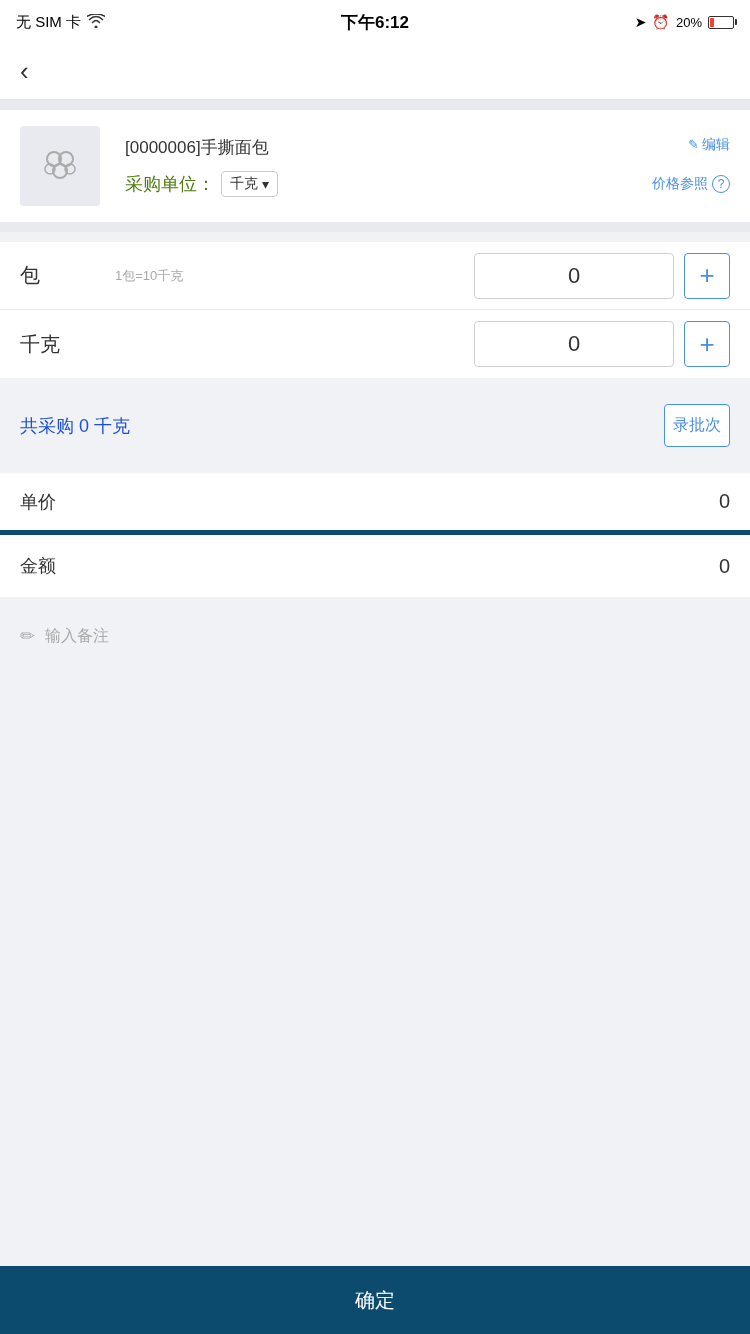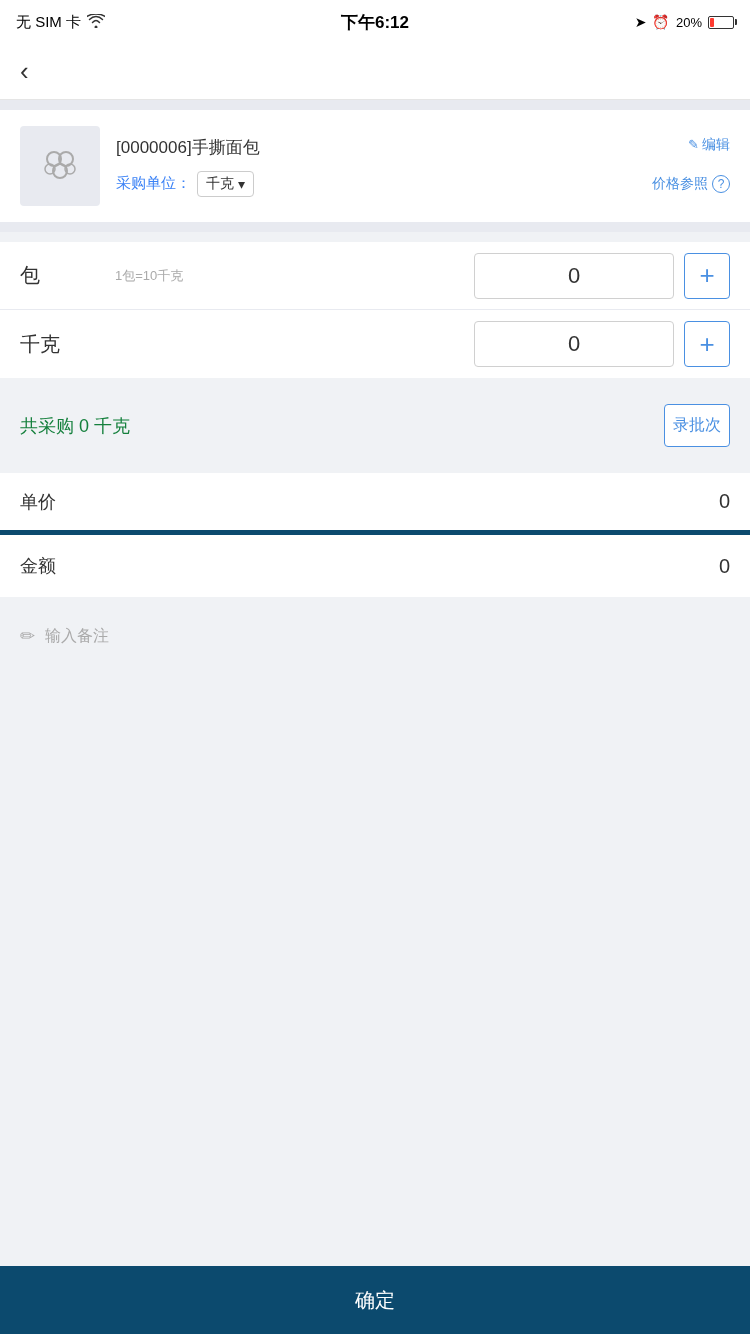--- a/index.html
+++ b/index.html
@@ -122,20 +122,21 @@
       align-items: center;
       justify-content: center;
       flex-shrink: 0;
     }
     .product-thumb-inner {
       font-size: 28px;
       color: #999;
     }
     .product-info {
       flex: 1;
+      margin-left: 9px;
     }
     .product-title-row {
       display: flex;
       justify-content: space-between;
       align-items: flex-start;
       margin-bottom: 12px;
     }
     .product-name {
       font-size: 17px;
       color: #333;
@@ -148,22 +149,22 @@
       align-items: center;
       gap: 3px;
       cursor: pointer;
     }
     .product-unit-row {
       display: flex;
       align-items: center;
       justify-content: space-between;
     }
     .unit-label {
-      font-size: 15px;
-      color: #3b82f6;
+      font-size: 18px;
+      color: #4d7c0f;
       text-align: center;
     }
     .unit-select {
       display: inline-flex;
       align-items: center;
       border: 1px solid #ccc;
       border-radius: 4px;
       padding: 3px 8px;
       font-size: 14px;
       color: #333;
@@ -237,21 +238,21 @@
     .total-section {
       background: #f0f2f5;
       padding: 16px 20px;
       display: flex;
       align-items: center;
       justify-content: space-between;
       margin-top: 10px;
     }
     .total-text {
       font-size: 18px;
-      color: #15803d;
+      color: #1d4ed8;
     }
     .record-btn {
       border: 1.5px solid #4a90e2;
       background: #fff;
       color: #4a90e2;
       font-size: 16px;
       padding: 10px 8px;
       border-radius: 4px;
       cursor: pointer;
     }

